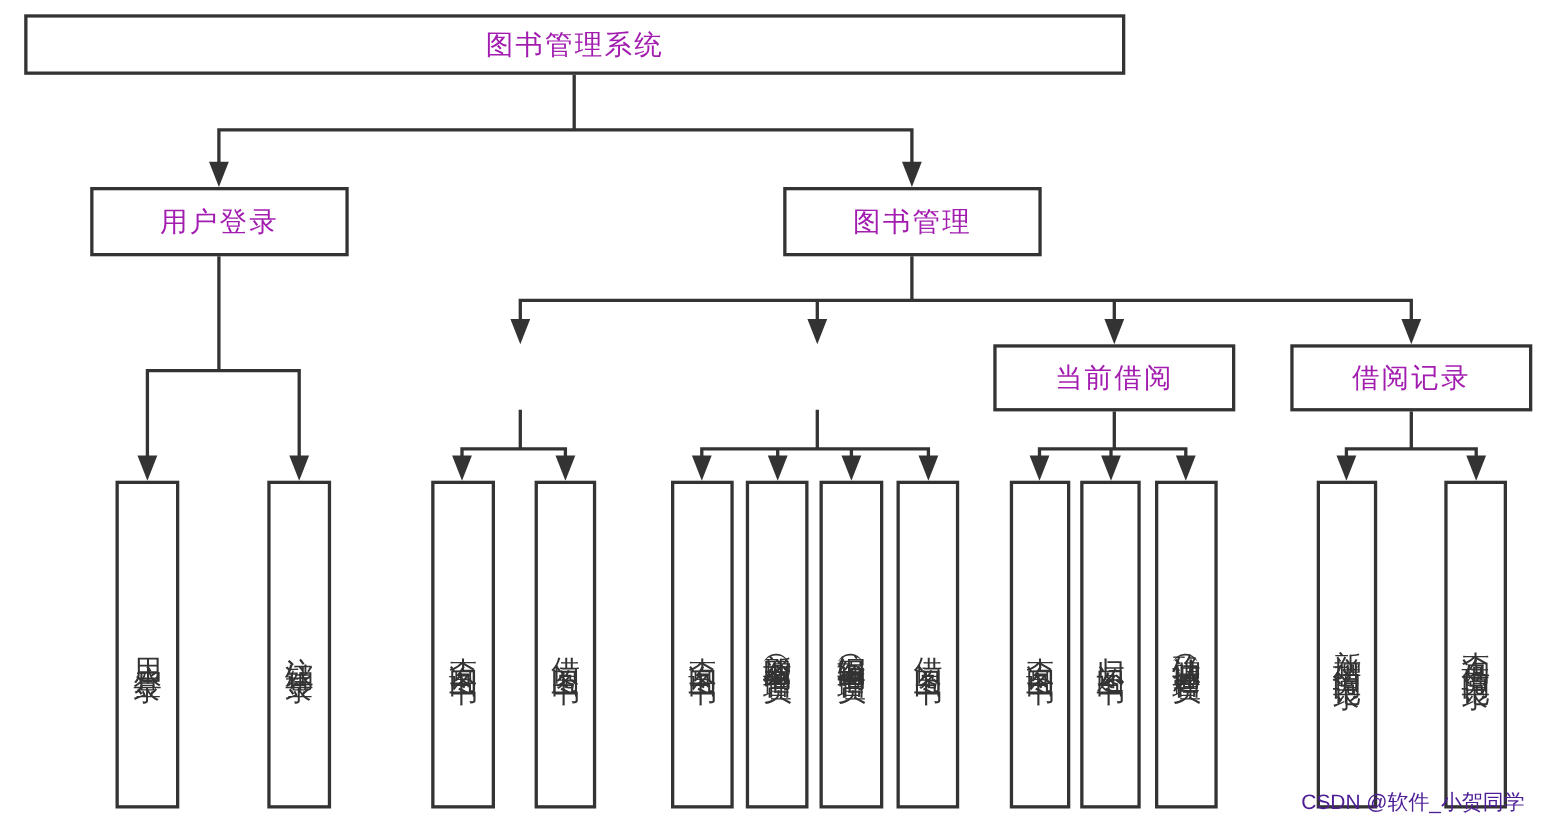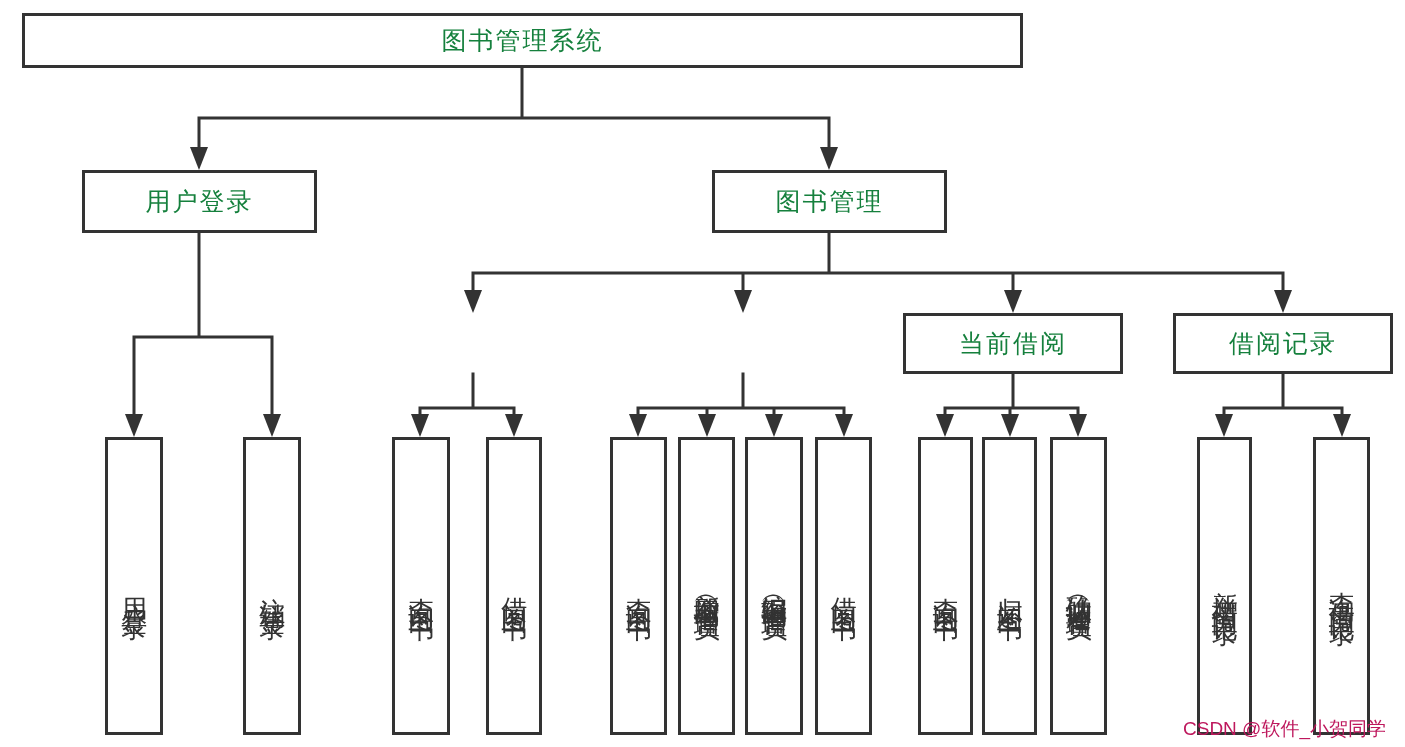--- a/index.html
+++ b/index.html
@@ -28,21 +28,21 @@
     position: absolute;
     box-sizing: border-box;
     border: 3px solid #333333;
     background: #ffffff;
     display: flex;
     align-items: center;
     justify-content: center;
   }
   .hlabel {
     font-size: 25px;
-    color: #15803d;
+    color: #a21caf;
     letter-spacing: 2px;
     white-space: nowrap;
   }
 
   .vbox {
     position: absolute;
     top: 437px;
     height: 298px;
     box-sizing: border-box;
     border: 3px solid #333333;
@@ -60,21 +60,21 @@
     letter-spacing: 6px;
     margin-bottom: -6px;
   }
   .vtext.ls9 { letter-spacing: 3px; margin-bottom: -3px; }
 
   .watermark {
     position: absolute;
     left: 1183px;
     top: 716px;
     font-size: 19px;
-    color: #be185d;
+    color: #4c1d95;
     white-space: nowrap;
   }
 </style>
 </head>
 <body>
 
 <div class="stage">
 
   <svg class="wires" viewBox="0 0 1405 747" aria-hidden="true">
 

